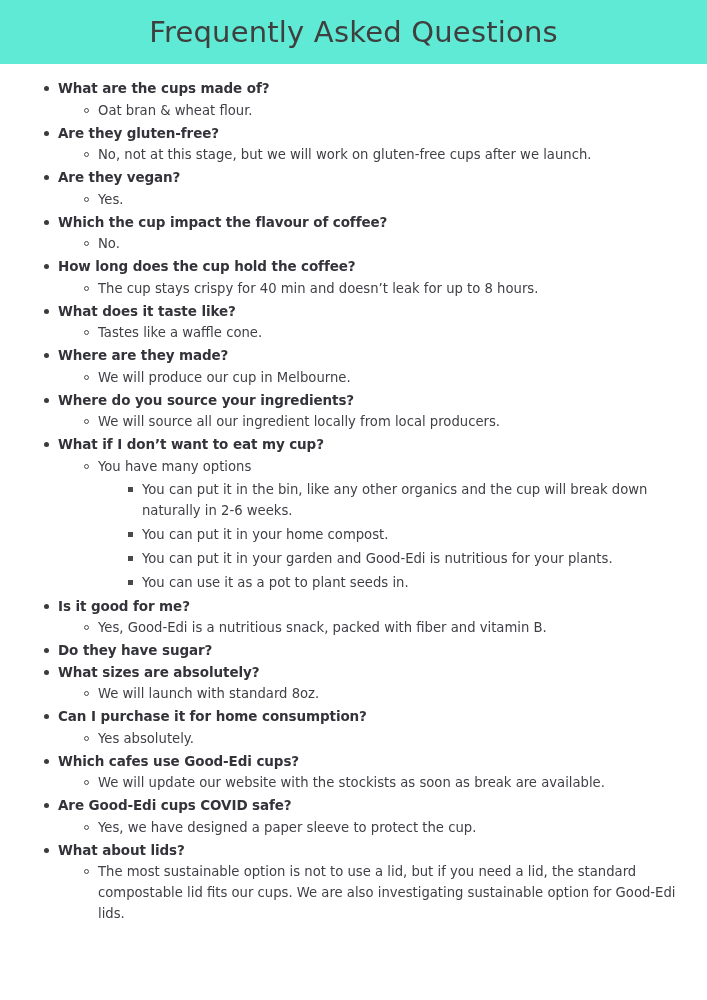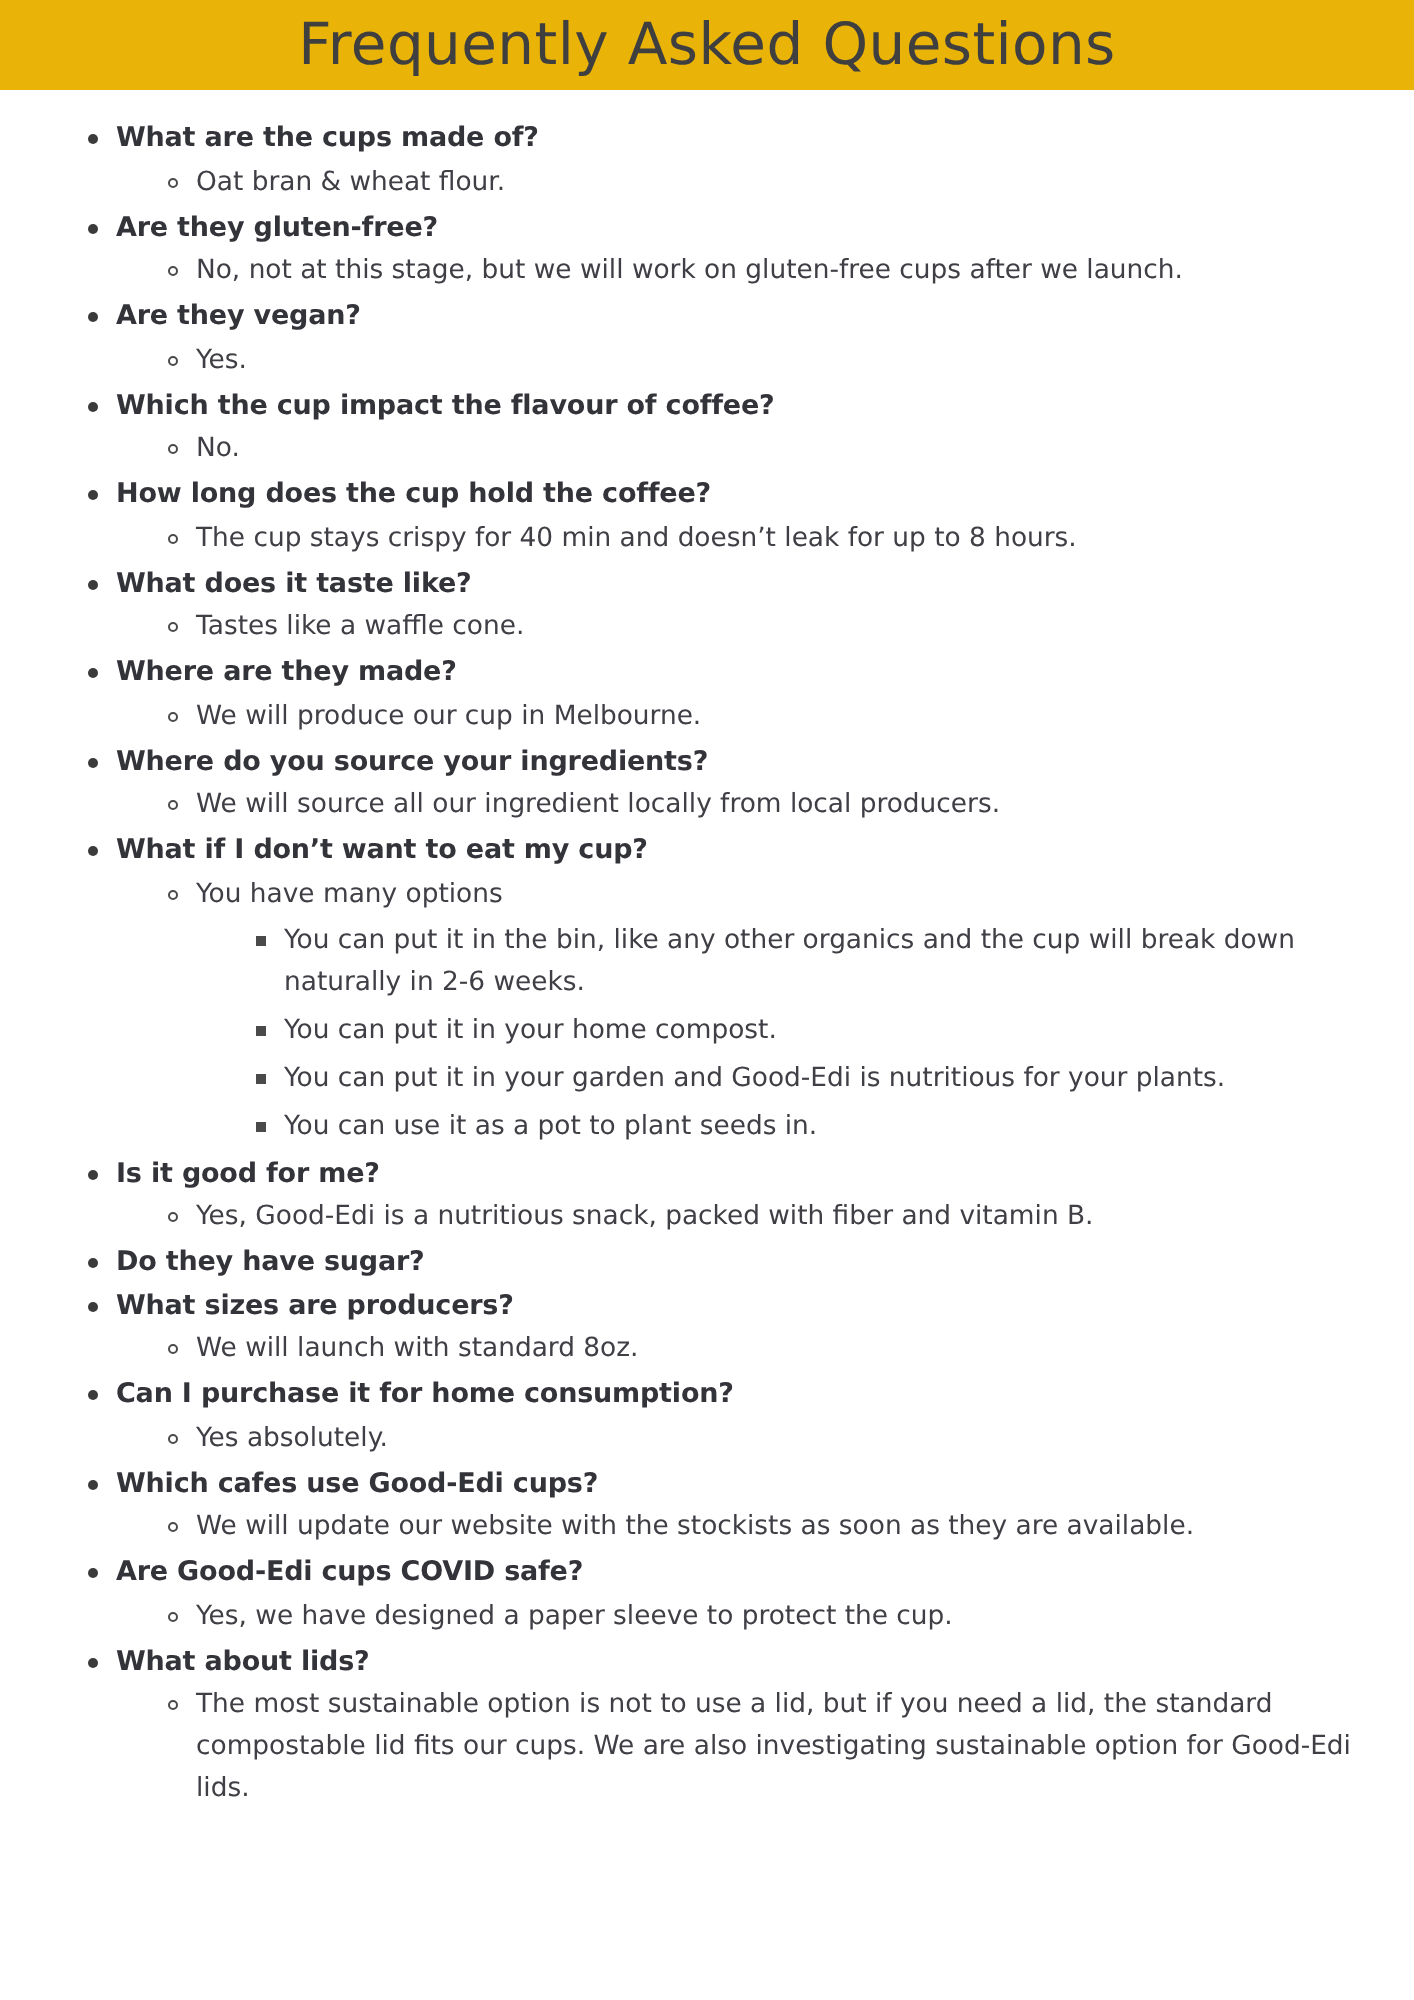--- a/index.html
+++ b/index.html
@@ -13,23 +13,23 @@
     font-family: "DejaVu Sans", sans-serif;
     color: #3b3b3b;
     overflow: hidden;
   }
   .page {
     width: 707px;
     height: 1000px;
     position: relative;
   }
   .header-band {
-    background: #eab308;
+    background: #5eead4;
     width: 100%;
-    height: 45px;
+    height: 64px;
     display: flex;
     align-items: center;
     justify-content: center;
     text-align: right;
   }
   .header-title {
     font-family: "DejaVu Sans", sans-serif;
     font-size: 29px;
     font-weight: 400;
     color: #3f3f3f;
@@ -237,42 +237,42 @@
             <div class="a">Yes, Good-Edi is a nutritious snack, packed with fiber and vitamin B.</div>
           </li>
         </ul>
       </li>
 
       <li>
         <div class="q">Do they have sugar?</div>
       </li>
 
       <li>
-        <div class="q">What sizes are producers?</div>
+        <div class="q">What sizes are absolutely?</div>
         <ul class="answers">
           <li>
             <div class="a">We will launch with standard 8oz.</div>
           </li>
         </ul>
       </li>
 
       <li>
         <div class="q">Can I purchase it for home consumption?</div>
         <ul class="answers">
           <li>
             <div class="a">Yes absolutely.</div>
           </li>
         </ul>
       </li>
 
       <li>
         <div class="q">Which cafes use Good-Edi cups?</div>
         <ul class="answers">
           <li>
-            <div class="a">We will update our website with the stockists as soon as they are available.</div>
+            <div class="a">We will update our website with the stockists as soon as break are available.</div>
           </li>
         </ul>
       </li>
 
       <li>
         <div class="q">Are Good-Edi cups COVID safe?</div>
         <ul class="answers">
           <li>
             <div class="a">Yes, we have designed a paper sleeve to protect the cup.</div>
           </li>

